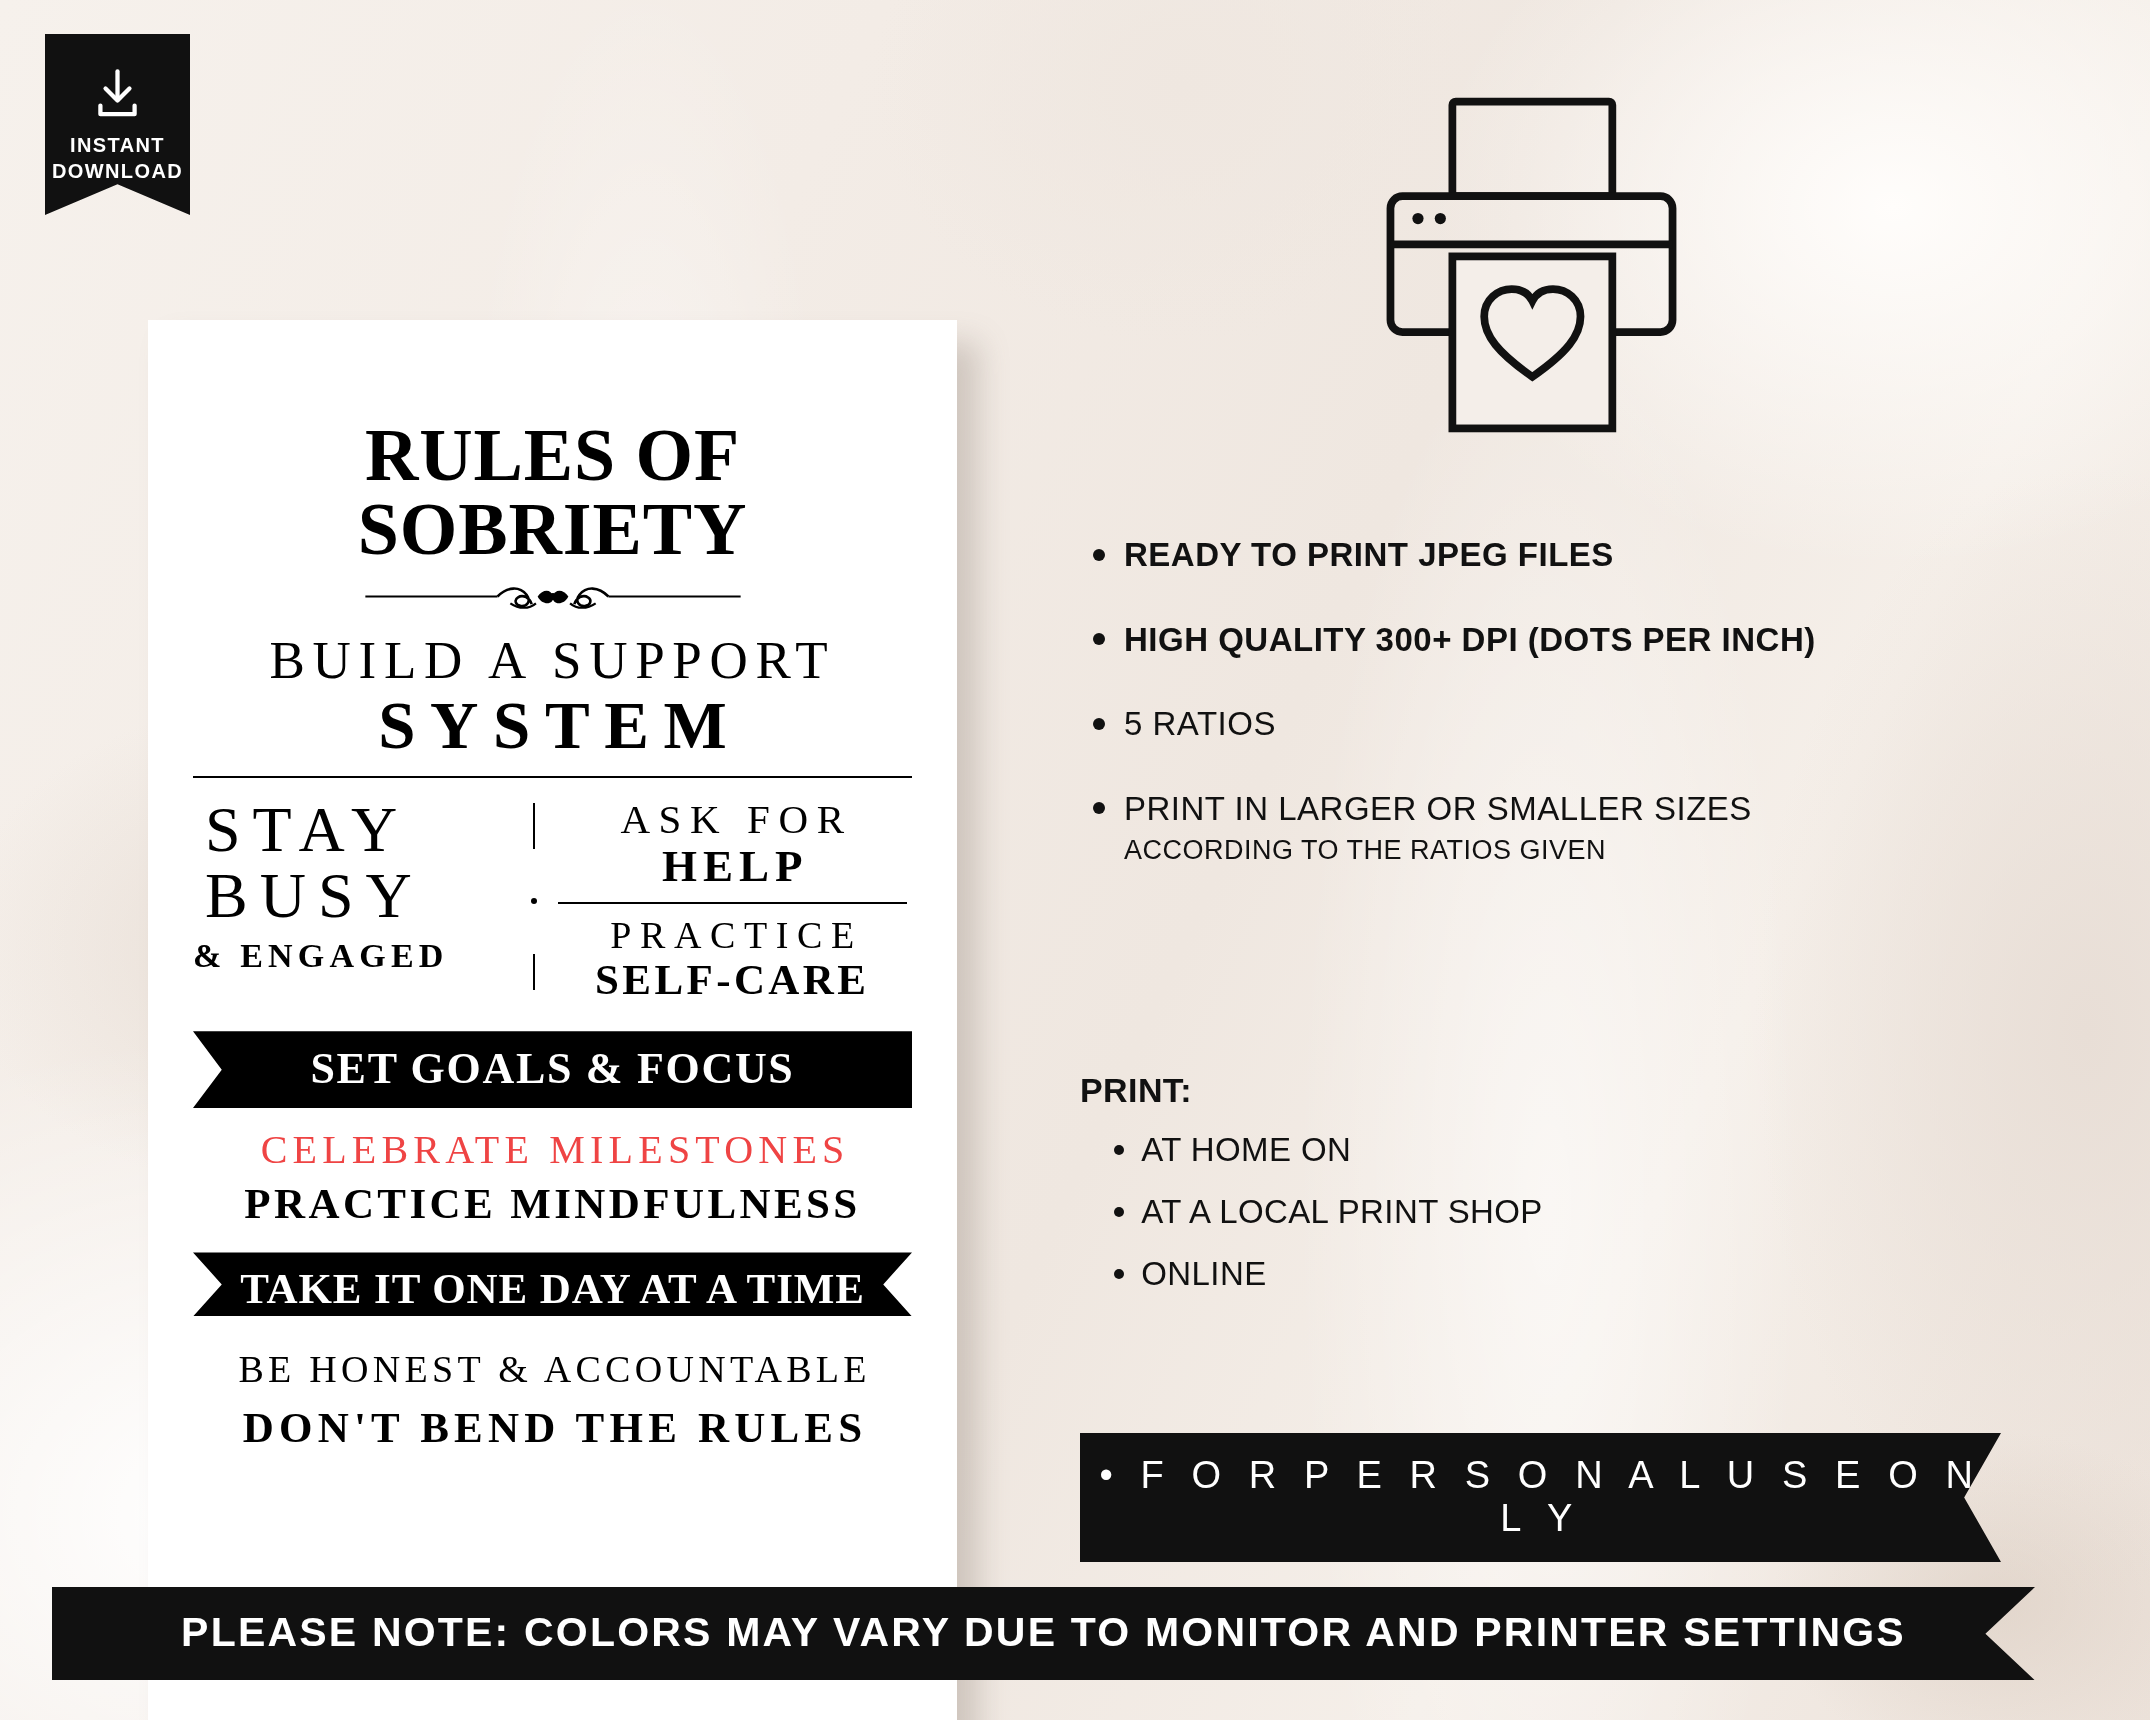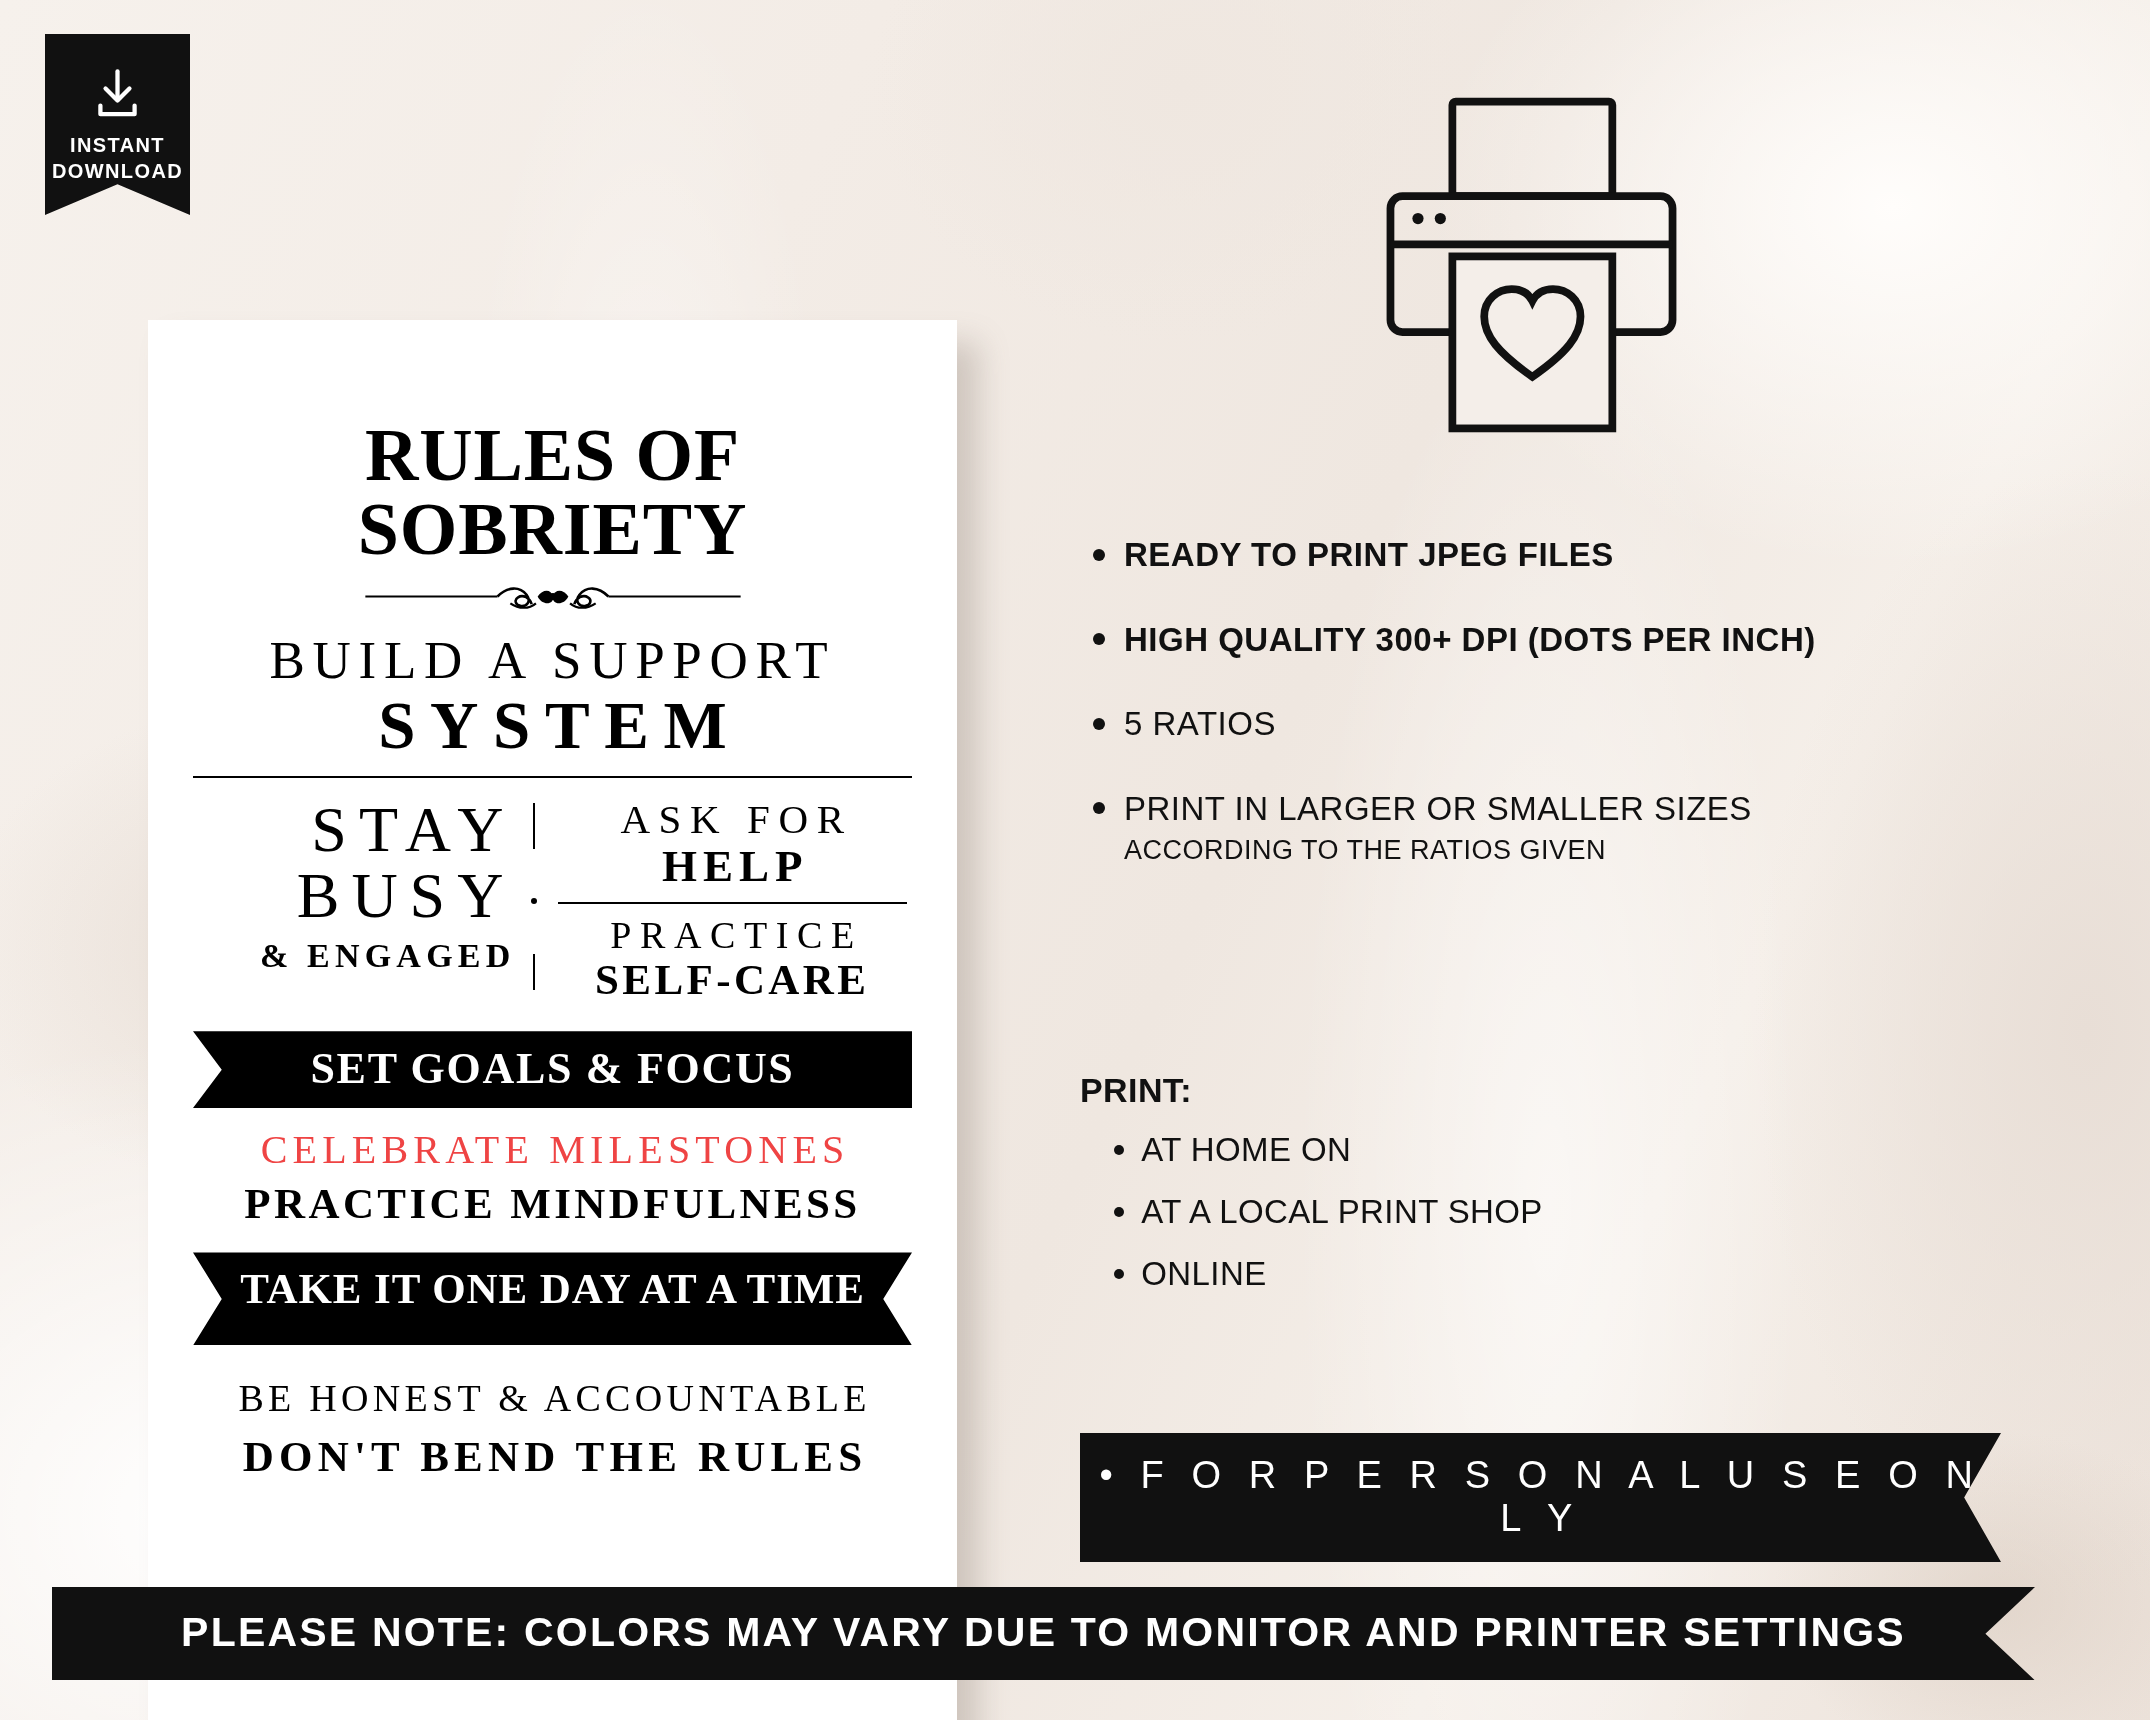--- a/index.html
+++ b/index.html
@@ -117,21 +117,21 @@
     margin: 15.5px 0 19px;
   }
 
   .two-col {
     display: flex;
     align-items: stretch;
     margin-bottom: 22.4px;
   }
   .col-left {
     flex: 0 0 47%;
-    text-align: right;
+    text-align: left;
     padding-right: 15.5px;
     box-sizing: border-box;
   }
   .divider-dots {
     flex: 0 0 3.4px;
     display: flex;
     flex-direction: column;
     align-items: center;
     justify-content: space-between;
     padding: 5.2px 0 13.8px;
@@ -214,21 +214,21 @@
   }
   .ribbon.goals {
     font-size: 44px;
     letter-spacing: 1.7px;
     padding: 12px 0 13.8px;
     clip-path: polygon(0% 0%, 100% 0%, 100% 100%, 50% 100%, 0% 100%, 4% 50%);
   }
   .ribbon.day {
     font-size: 43px;
     letter-spacing: 0.9px;
-    padding: 12px 0 32px;
+    padding: 12px 0 3px;
     clip-path: polygon(0% 0%, 100% 0%, 96% 50%, 100% 100%, 0% 100%, 4% 50%);
   }
   .celebrate {
     font-family: Liberation Serif, serif;
     font-size: 40px;
     letter-spacing: 5.2px;
     text-align: center;
     color: #ef4444;
     line-height: 1.25;
     padding-left: 5.2px;

